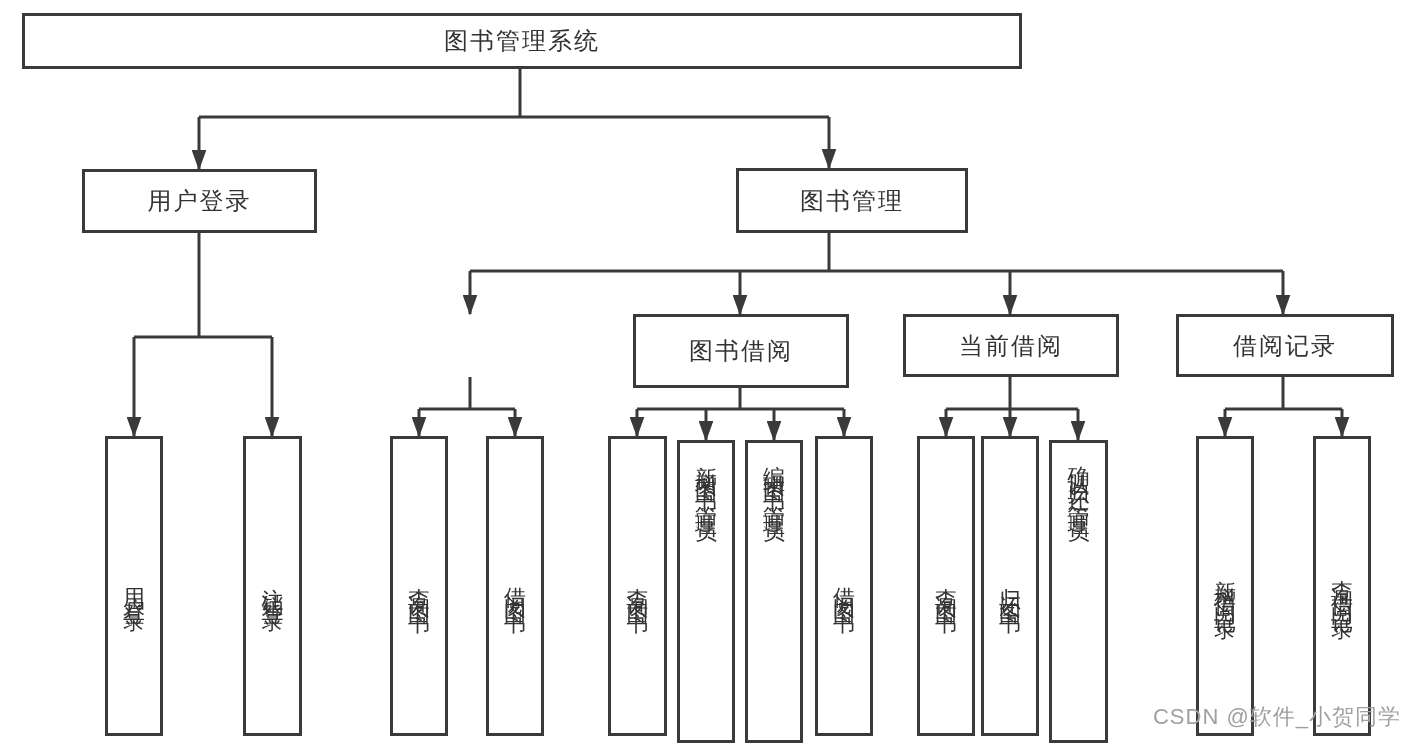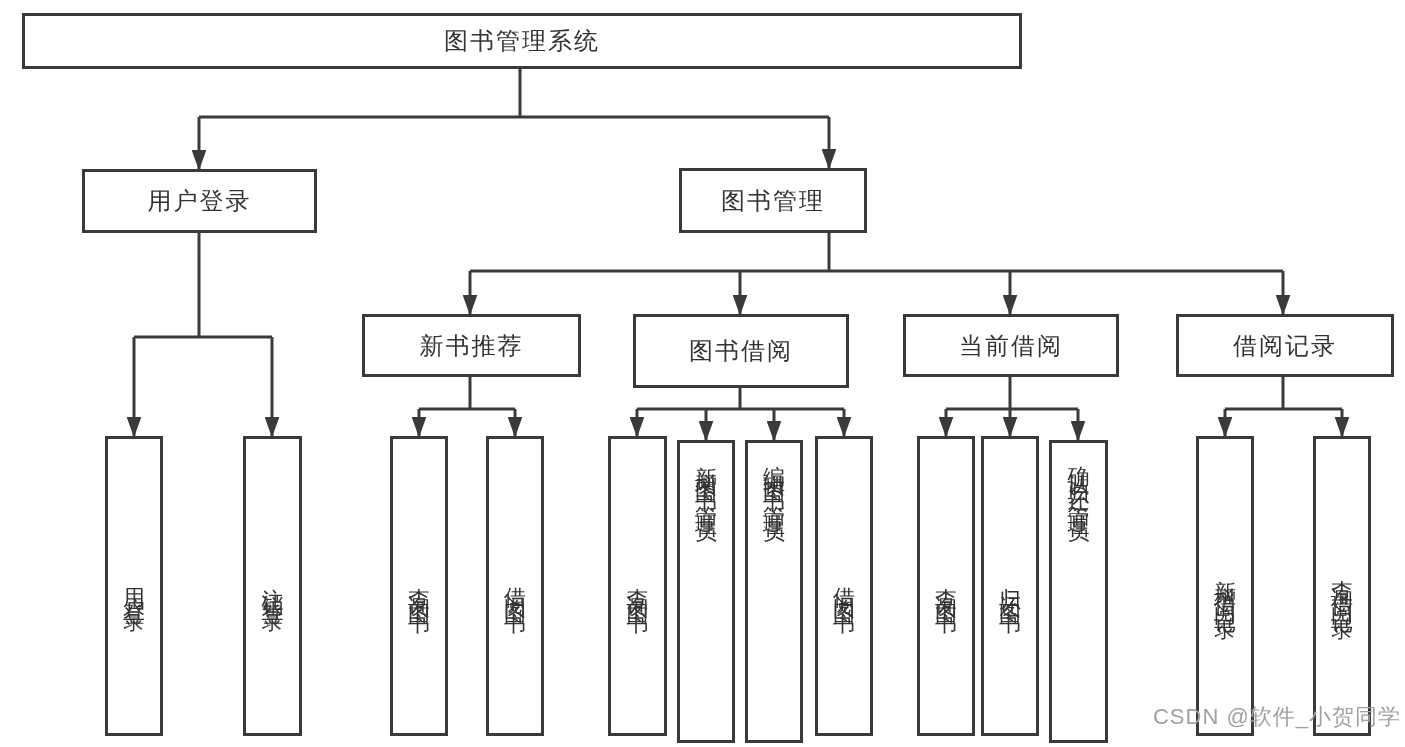--- a/index.html
+++ b/index.html
@@ -73,27 +73,24 @@
     <line x1="1342" y1="409" x2="1342" y2="436" marker-end="url(#arrow)"></line>
   </svg>
 
   <div class="node h" style="left:22px;top:13px;width:1000px;height:56px">
     <span>图书管理系统</span>
   </div>
 
   <div class="node h" style="left:82px;top:169px;width:235px;height:64px">
     <span>用户登录</span>
   </div>
-  <div class="node h" style="left:679px;top:168px;width:188px;height:65px">
+  <div class="node h" style="left:736px;top:168px;width:232px;height:65px">
     <span>图书管理</span>
   </div>
 
-  <div class="node h" style="left:362px;top:314px;width:219px;height:63px">
-    <span>新书推荐</span>
-  </div>
   <div class="node h" style="left:633px;top:314px;width:216px;height:74px">
     <span>图书借阅</span>
   </div>
   <div class="node h" style="left:903px;top:314px;width:216px;height:63px">
     <span>当前借阅</span>
   </div>
   <div class="node h" style="left:1176px;top:314px;width:218px;height:63px">
     <span>借阅记录</span>
   </div>
 

